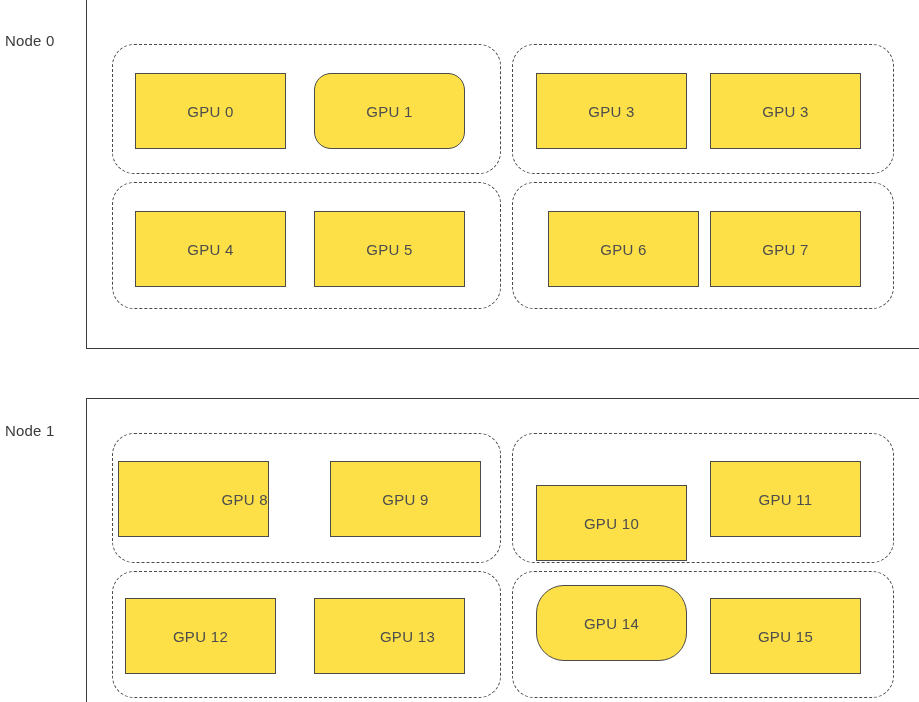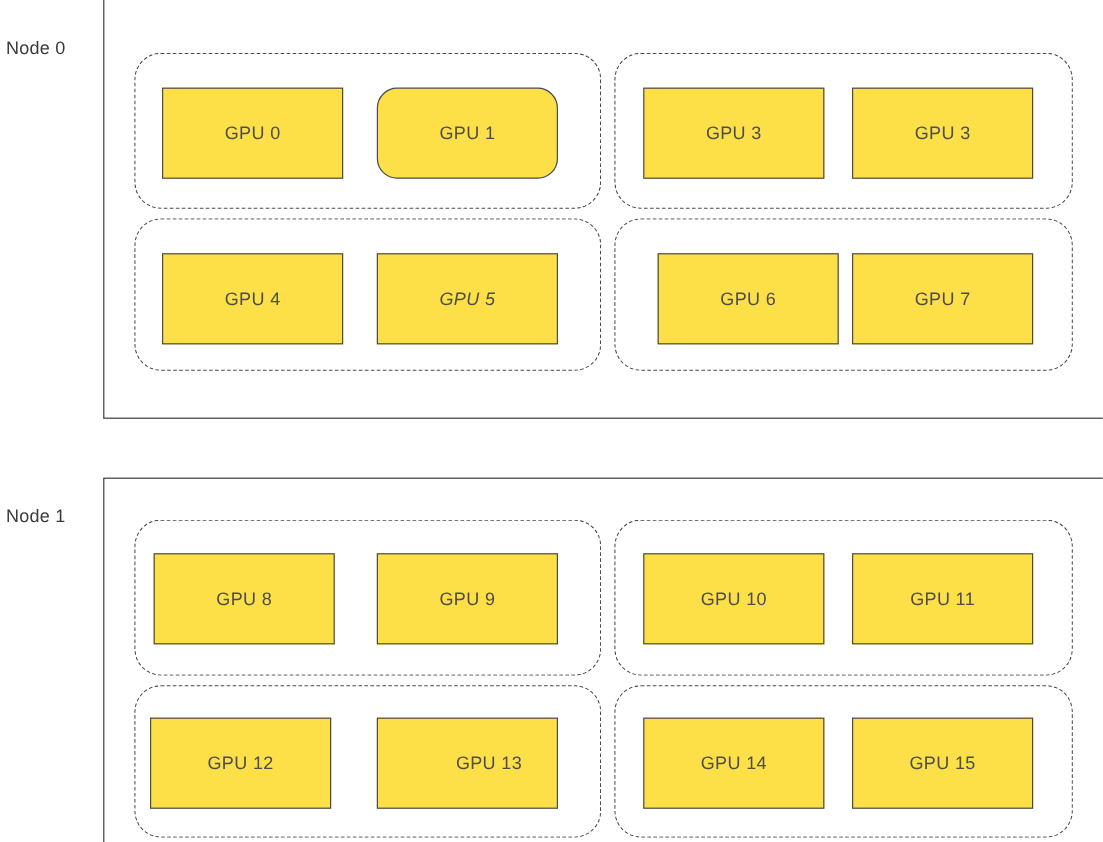--- a/index.html
+++ b/index.html
@@ -95,61 +95,61 @@
     <span class="gpu-label">GPU 3</span>
   </div>
   <div class="gpu-box" style="left:710px; top:73px;">
     <span class="gpu-label">GPU 3</span>
   </div>
 
   <div class="gpu-group" style="left:112px; top:182px; width:389px; height:127px;"></div>
   <div class="gpu-box" style="left:135px; top:211px;">
     <span class="gpu-label">GPU 4</span>
   </div>
-  <div class="gpu-box" style="left:314px; top:211px;font-style:italic;">
+  <div class="gpu-box" style="left:314px; top:211px;">
     <span class="gpu-label">GPU 5</span>
   </div>
 
   <div class="gpu-group" style="left:512px; top:182px; width:382px; height:127px;"></div>
   <div class="gpu-box" style="left:548px; top:211px;">
     <span class="gpu-label">GPU 6</span>
   </div>
   <div class="gpu-box" style="left:710px; top:211px;">
     <span class="gpu-label">GPU 7</span>
   </div>
 
   <div class="node-label" style="left:5px; top:423px;">Node 1</div>
 
   <div class="node-box" style="top:398px; height:330px;"></div>
 
   <div class="gpu-group" style="left:112px; top:433px; width:389px; height:130px;"></div>
-  <div class="gpu-box" style="left:128px; top:461px;">
+  <div class="gpu-box" style="left:118px; top:461px;justify-content:flex-end;">
     <span class="gpu-label">GPU 8</span>
   </div>
-  <div class="gpu-box" style="left:314px; top:461px;">
+  <div class="gpu-box" style="left:330px; top:461px;">
     <span class="gpu-label">GPU 9</span>
   </div>
 
   <div class="gpu-group" style="left:512px; top:433px; width:382px; height:130px;"></div>
-  <div class="gpu-box" style="left:536px; top:461px;">
+  <div class="gpu-box" style="left:536px; top:485px;">
     <span class="gpu-label">GPU 10</span>
   </div>
   <div class="gpu-box" style="left:710px; top:461px;">
     <span class="gpu-label">GPU 11</span>
   </div>
 
   <div class="gpu-group" style="left:112px; top:571px; width:389px; height:127px;"></div>
   <div class="gpu-box" style="left:125px; top:598px;">
     <span class="gpu-label">GPU 12</span>
   </div>
   <div class="gpu-box" style="left:314px; top:598px;padding-left:36px;">
     <span class="gpu-label">GPU 13</span>
   </div>
 
   <div class="gpu-group" style="left:512px; top:571px; width:382px; height:127px;"></div>
-  <div class="gpu-box" style="left:536px; top:598px;">
+  <div class="gpu-box" style="left:536px; top:585px;border-radius:28px;">
     <span class="gpu-label">GPU 14</span>
   </div>
   <div class="gpu-box" style="left:710px; top:598px;">
     <span class="gpu-label">GPU 15</span>
   </div>
 
 </div>
 
 </body></html>

